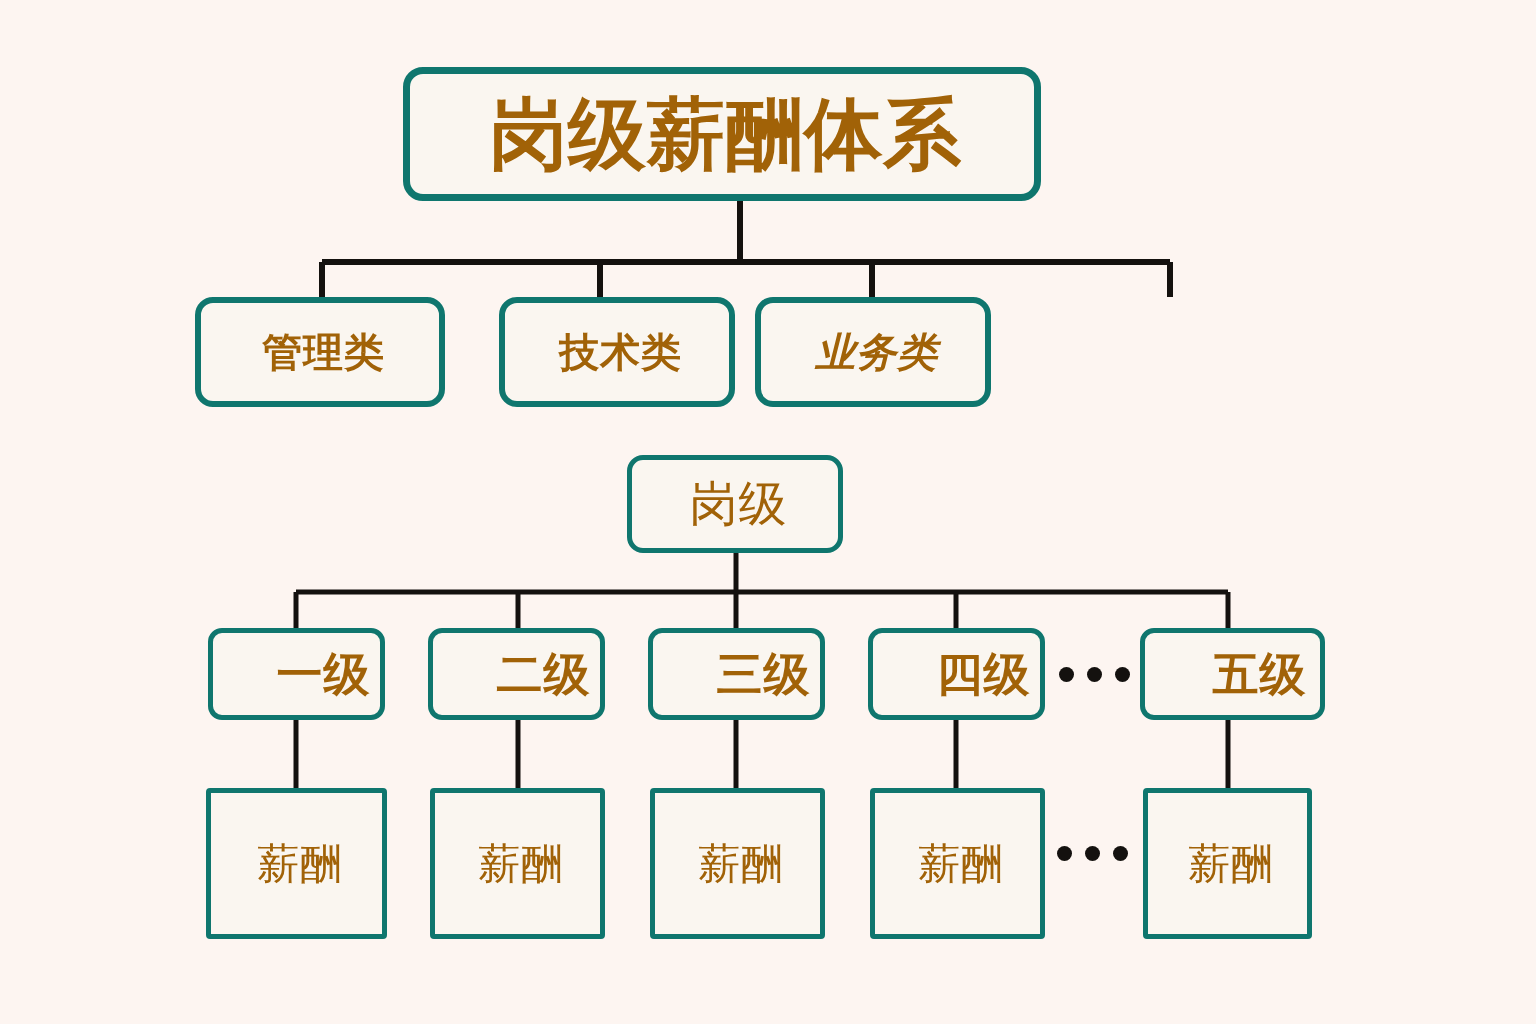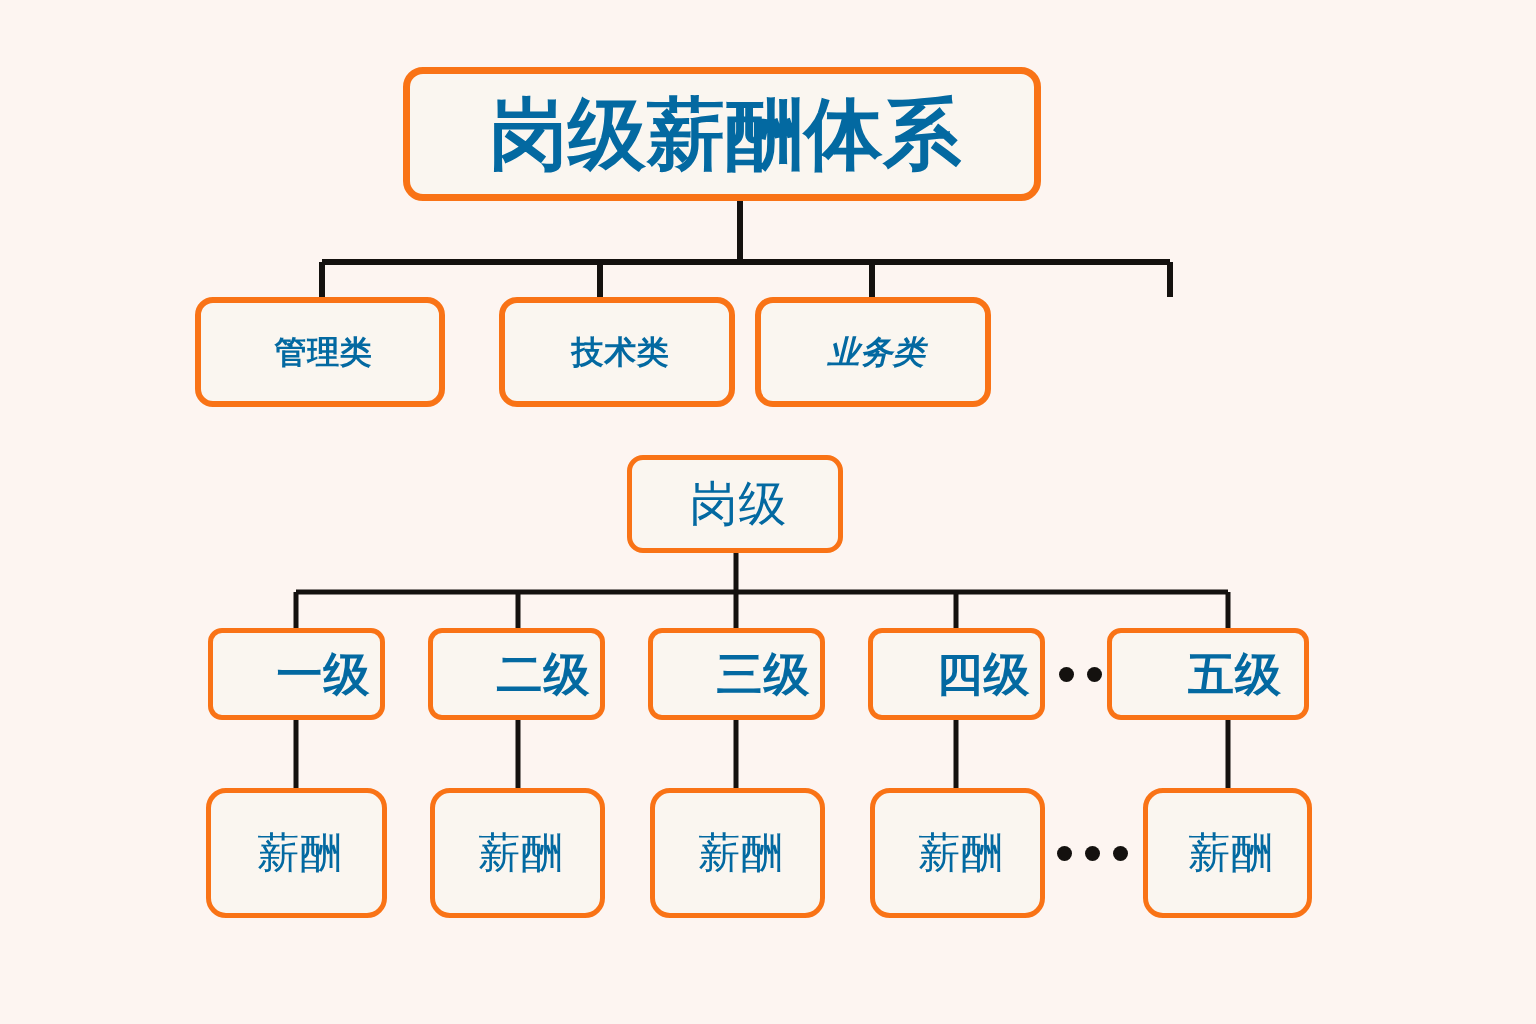--- a/index.html
+++ b/index.html
@@ -25,26 +25,26 @@
     left: 0;
     top: 0;
     width: 1536px;
     height: 1024px;
     pointer-events: none;
   }
   .node {
     position: absolute;
     box-sizing: border-box;
     background: #faf6f0;
-    border: 6px solid #f97316;
+    border: 6px solid #0f766e;
     border-radius: 16px;
     display: flex;
     align-items: center;
     justify-content: center;
-    color: #0369a1;
+    color: #a16207;
     line-height: 1;
     white-space: nowrap;
     z-index: 2;
     padding-left: 7px;
   }
   .node > span {
     display: block;
     letter-spacing: 0.02em;
   }
 
@@ -64,21 +64,21 @@
   }
 
   
   .node.cat {
     top: 297px;
     height: 110px;
     border-width: 6px;
     border-radius: 18px;
   }
   .node.cat > span {
-    font-size: 32px;
+    font-size: 40px;
     font-weight: 900;
   }
   .node.cat.c0 { left: 195px; width: 250px; }
   .node.cat.c1 { left: 478px; width: 236px; margin-left: 21px; }
   .node.cat.c2 { left: 755px; width: 236px; font-style: italic; }
   .node.cat.c3 { left: 1027px; width: 250px; }
 
   
   .node.grade {
     left: 627px;
@@ -103,28 +103,28 @@
   }
   .node.level > span {
     font-size: 46px;
     font-weight: 900;
     margin-left: 47px;
   }
   .node.level.l0 { left: 208px; width: 177px; }
   .node.level.l1 { left: 428px; width: 177px; }
   .node.level.l2 { left: 648px; width: 177px; }
   .node.level.l3 { left: 868px; width: 177px; }
-  .node.level.l4 { left: 1107px; width: 202px; }
+  .node.level.l4 { left: 1140px; width: 185px; }
 
   
   .node.pay {
     top: 788px;
-    height: 130px;
+    height: 151px;
     border-width: 5px;
-    border-radius: 20px;
+    border-radius: 4px;
   }
   .node.pay > span {
     font-size: 42px;
     font-weight: 400;
   }
   .node.pay.p0 { left: 206px; width: 181px; }
   .node.pay.p1 { left: 430px; width: 175px; }
   .node.pay.p2 { left: 650px; width: 175px; }
   .node.pay.p3 { left: 870px; width: 175px; }
   .node.pay.p4 { left: 1143px; width: 169px; }

